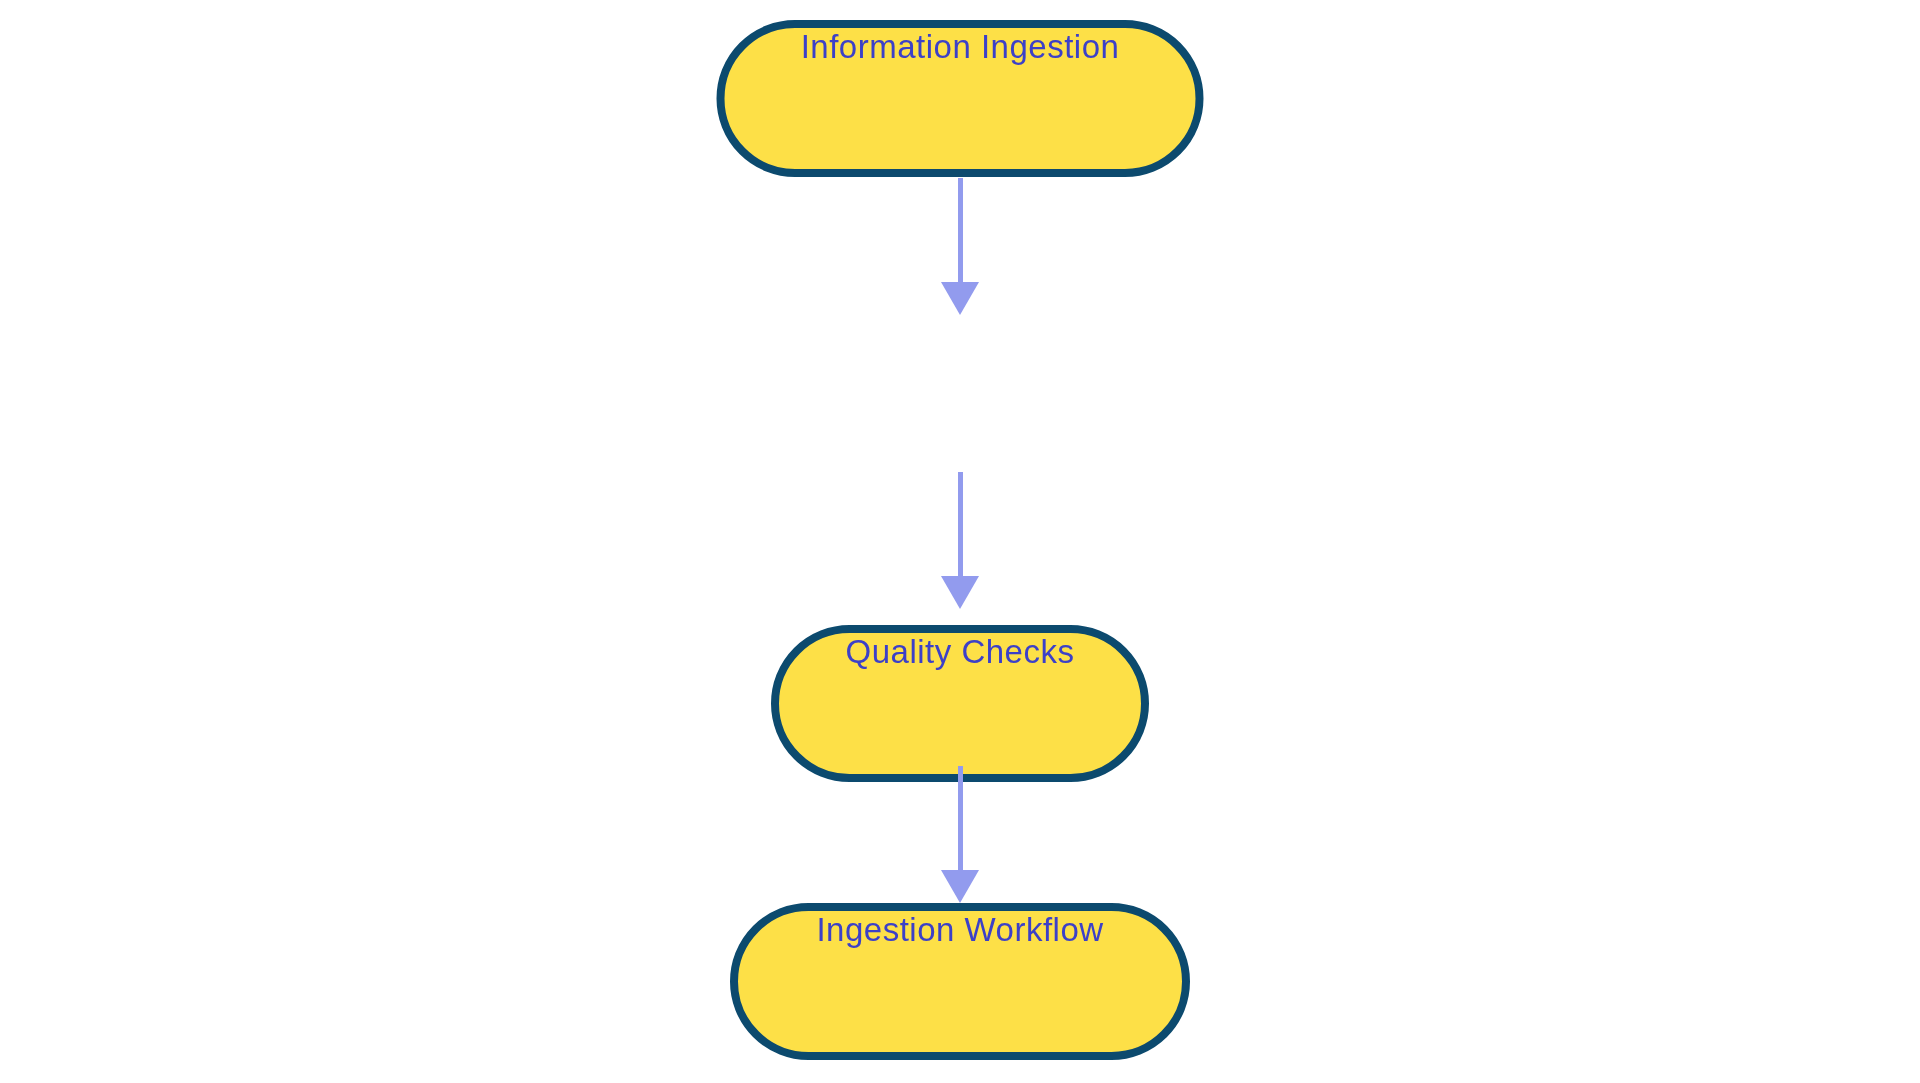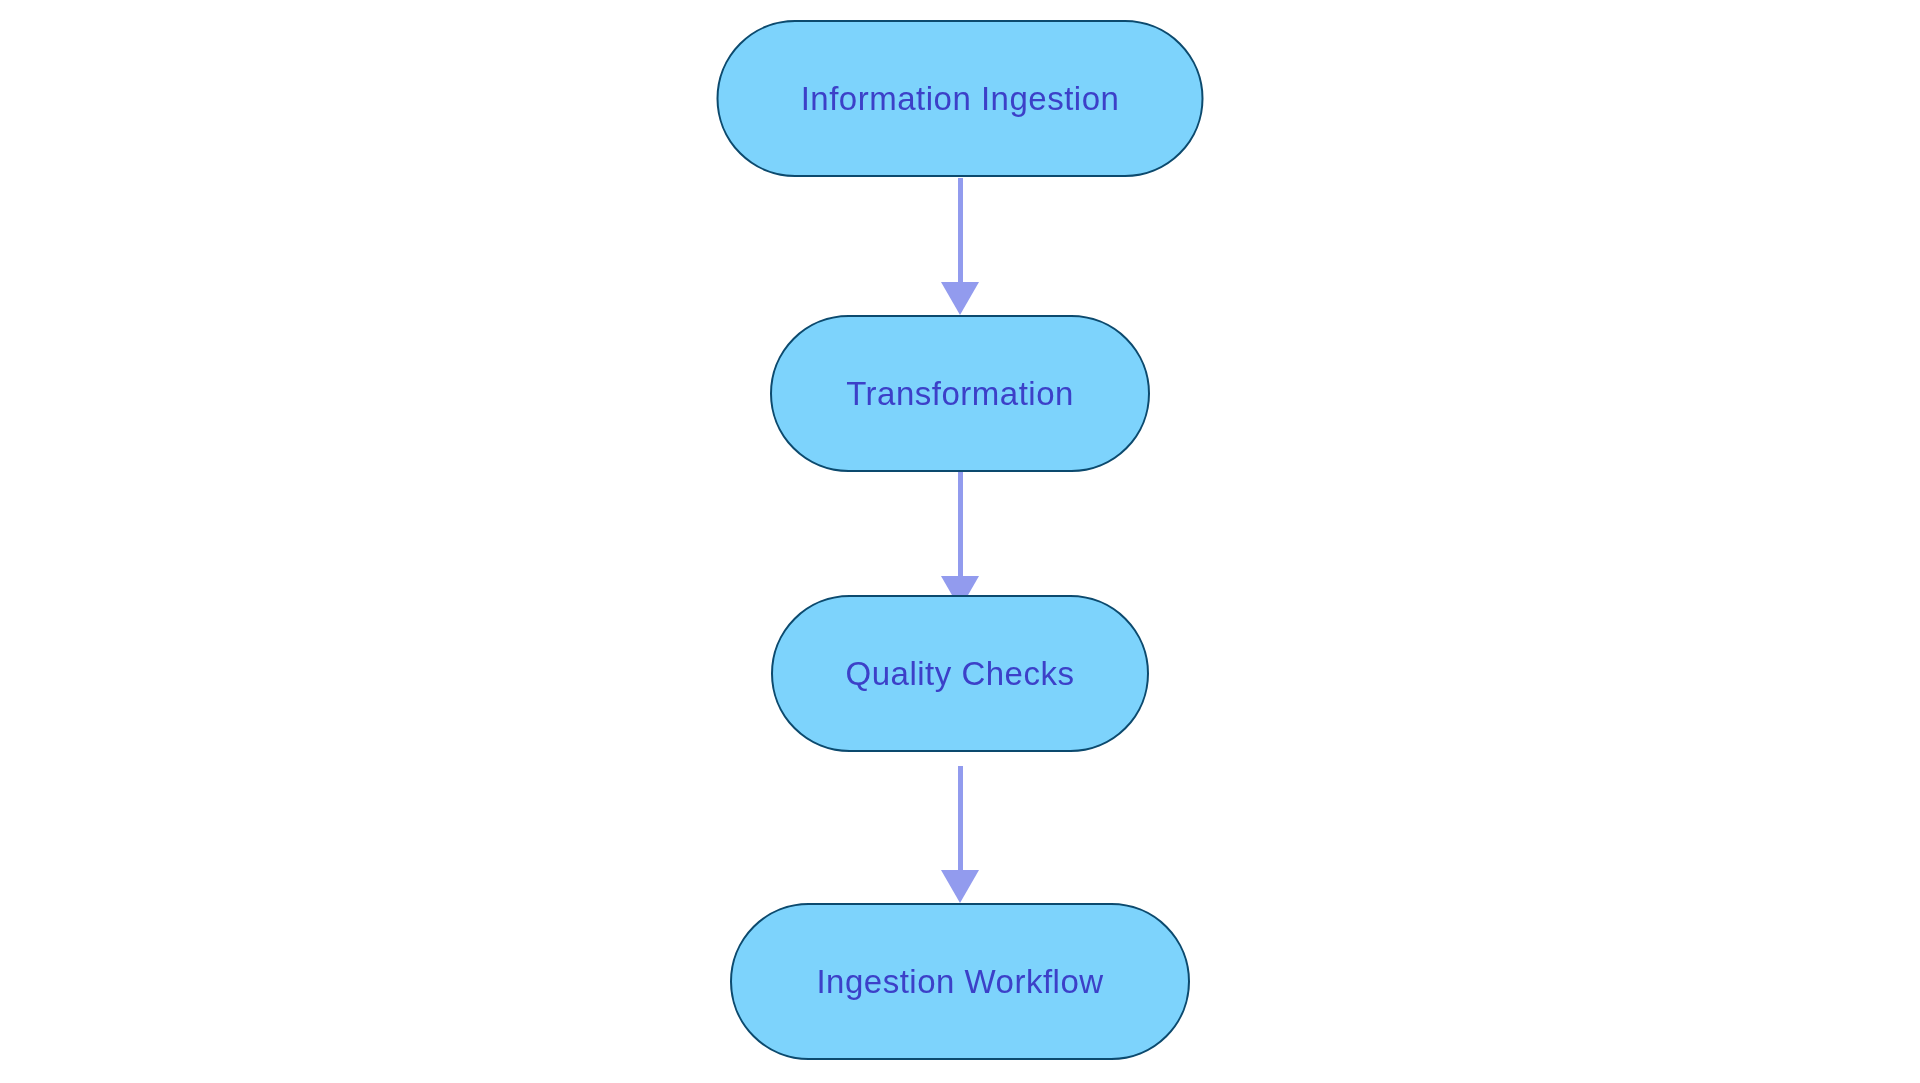--- a/index.html
+++ b/index.html
@@ -10,37 +10,37 @@
     height: 1083px;
     background: #ffffff;
     overflow: hidden;
     font-family: "Liberation Sans", "DejaVu Sans", sans-serif;
   }
   .node {
     position: absolute;
     left: 50%;
     transform: translateX(-50%);
     height: 157px;
-    background: #7dd3fc;
-    border: 2px solid #0c4a6e;
+    background: #fde047;
+    border: 8px solid #0c4a6e;
     border-radius: 80px;
     display: flex;
-    align-items: center;
+    align-items: flex-start;
     justify-content: center;
   }
   .node .label {
     color: #3c40c8;
     font-size: 33px;
     font-weight: 400;
     letter-spacing: 0.5px;
     white-space: nowrap;
   }
   .n1 { top: 20px;  width: 487px; }
   .n2 { top: 315px; width: 380px; }
-  .n3 { top: 595px; width: 378px; }
+  .n3 { top: 625px; width: 378px; }
   .n4 { top: 903px; width: 460px; }
 
   .arrow {
     position: absolute;
     left: 50%;
     transform: translateX(-50%);
     width: 38px;
     height: 137px;
     display: flex;
     flex-direction: column;
@@ -69,23 +69,20 @@
 
   <div class="node n1">
     <span class="label">Information Ingestion</span>
   </div>
 
   <div class="arrow a1">
     <div class="line"></div>
     <div class="head"></div>
   </div>
 
-  <div class="node n2">
-    <span class="label">Transformation</span>
-  </div>
 
   <div class="arrow a2">
     <div class="line"></div>
     <div class="head"></div>
   </div>
 
   <div class="node n3">
     <span class="label">Quality Checks</span>
   </div>
 

